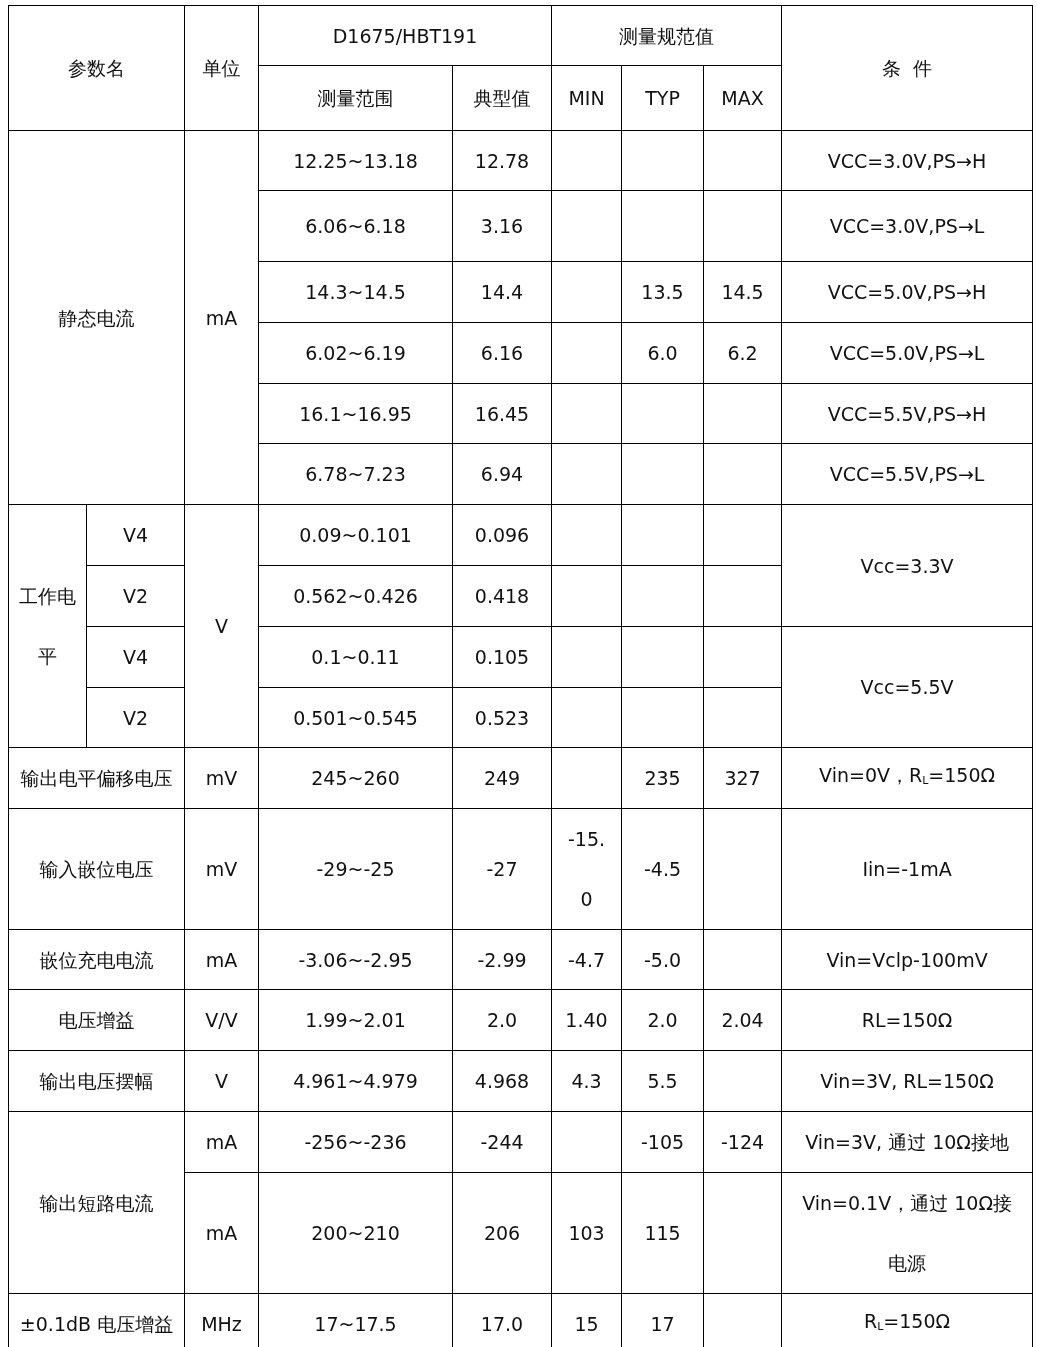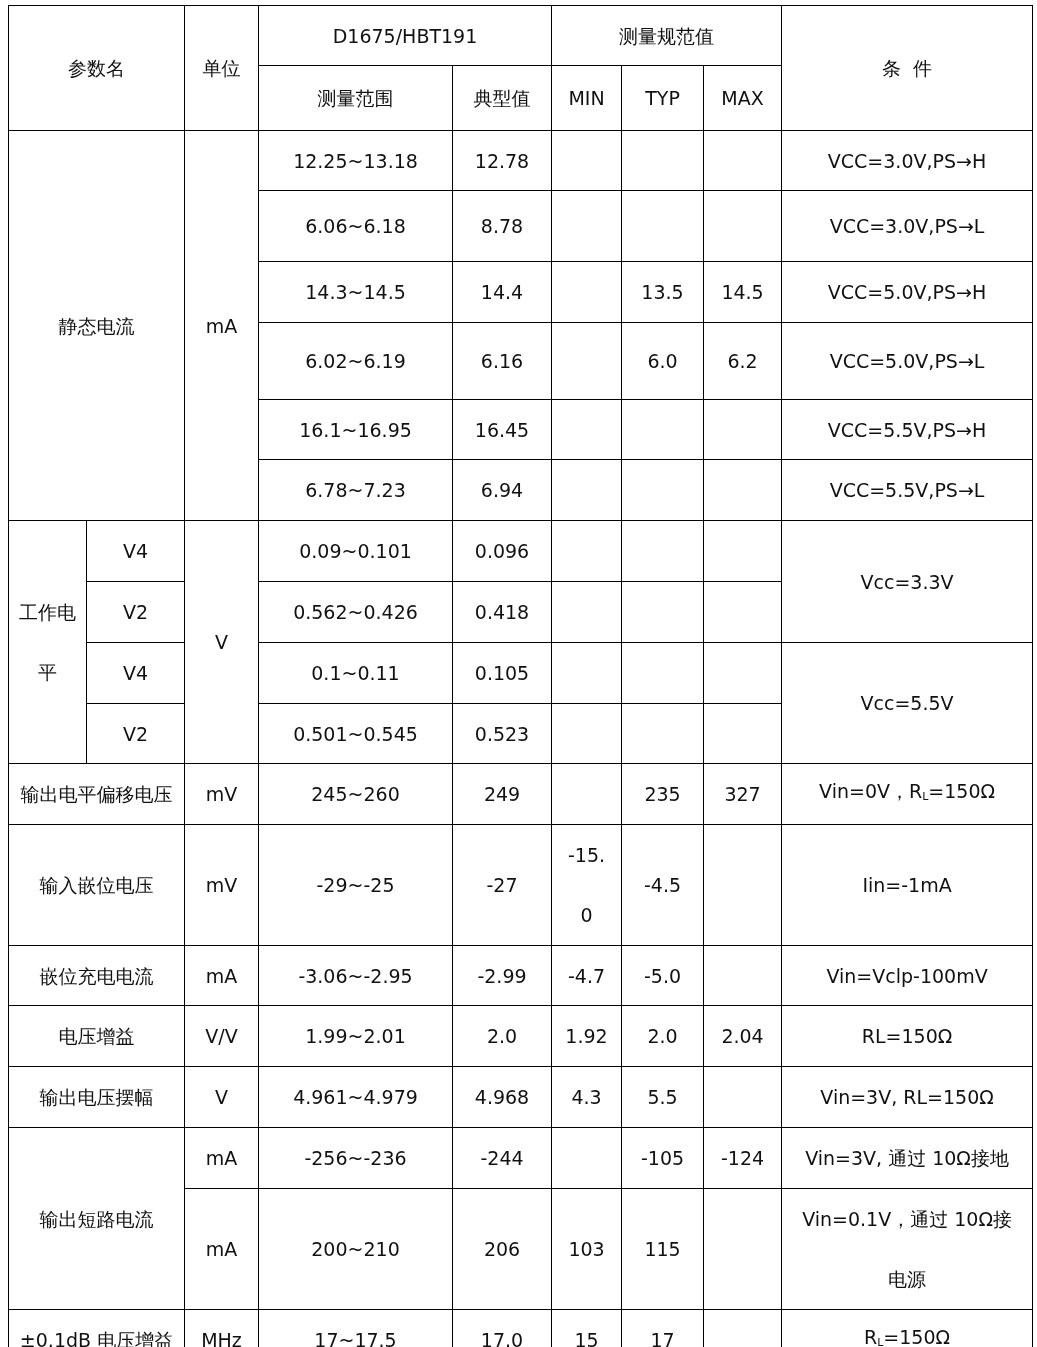--- a/index.html
+++ b/index.html
@@ -57,35 +57,35 @@
     <td rowspan="6">mA</td>
     <td>12.25~13.18</td>
     <td>12.78</td>
     <td></td>
     <td></td>
     <td></td>
     <td>VCC=3.0V,PS→H</td>
   </tr>
   <tr style="height:71px">
     <td>6.06~6.18</td>
-    <td>8.78</td>
+    <td>3.16</td>
     <td></td>
     <td></td>
     <td></td>
     <td>VCC=3.0V,PS→L</td>
   </tr>
   <tr style="height:61px">
     <td>14.3~14.5</td>
     <td>14.4</td>
     <td></td>
     <td>13.5</td>
     <td>14.5</td>
     <td>VCC=5.0V,PS→H</td>
   </tr>
-  <tr style="height:77px">
+  <tr style="height:61px">
     <td>6.02~6.19</td>
     <td>6.16</td>
     <td></td>
     <td>6.0</td>
     <td>6.2</td>
     <td>VCC=5.0V,PS→L</td>
   </tr>
   <tr style="height:60px">
     <td>16.1~16.95</td>
     <td>16.45</td>
@@ -177,21 +177,21 @@
     <td>-5.0</td>
     <td></td>
     <td>Vin=Vclp-100mV</td>
   </tr>
 
   <tr style="height:61px">
     <td colspan="2">电压增益</td>
     <td>V/V</td>
     <td>1.99~2.01</td>
     <td>2.0</td>
-    <td>1.92</td>
+    <td>1.40</td>
     <td>2.0</td>
     <td>2.04</td>
     <td>RL=150Ω</td>
   </tr>
 
   <tr style="height:61px">
     <td colspan="2">输出电压摆幅</td>
     <td>V</td>
     <td>4.961~4.979</td>
     <td>4.968</td>

